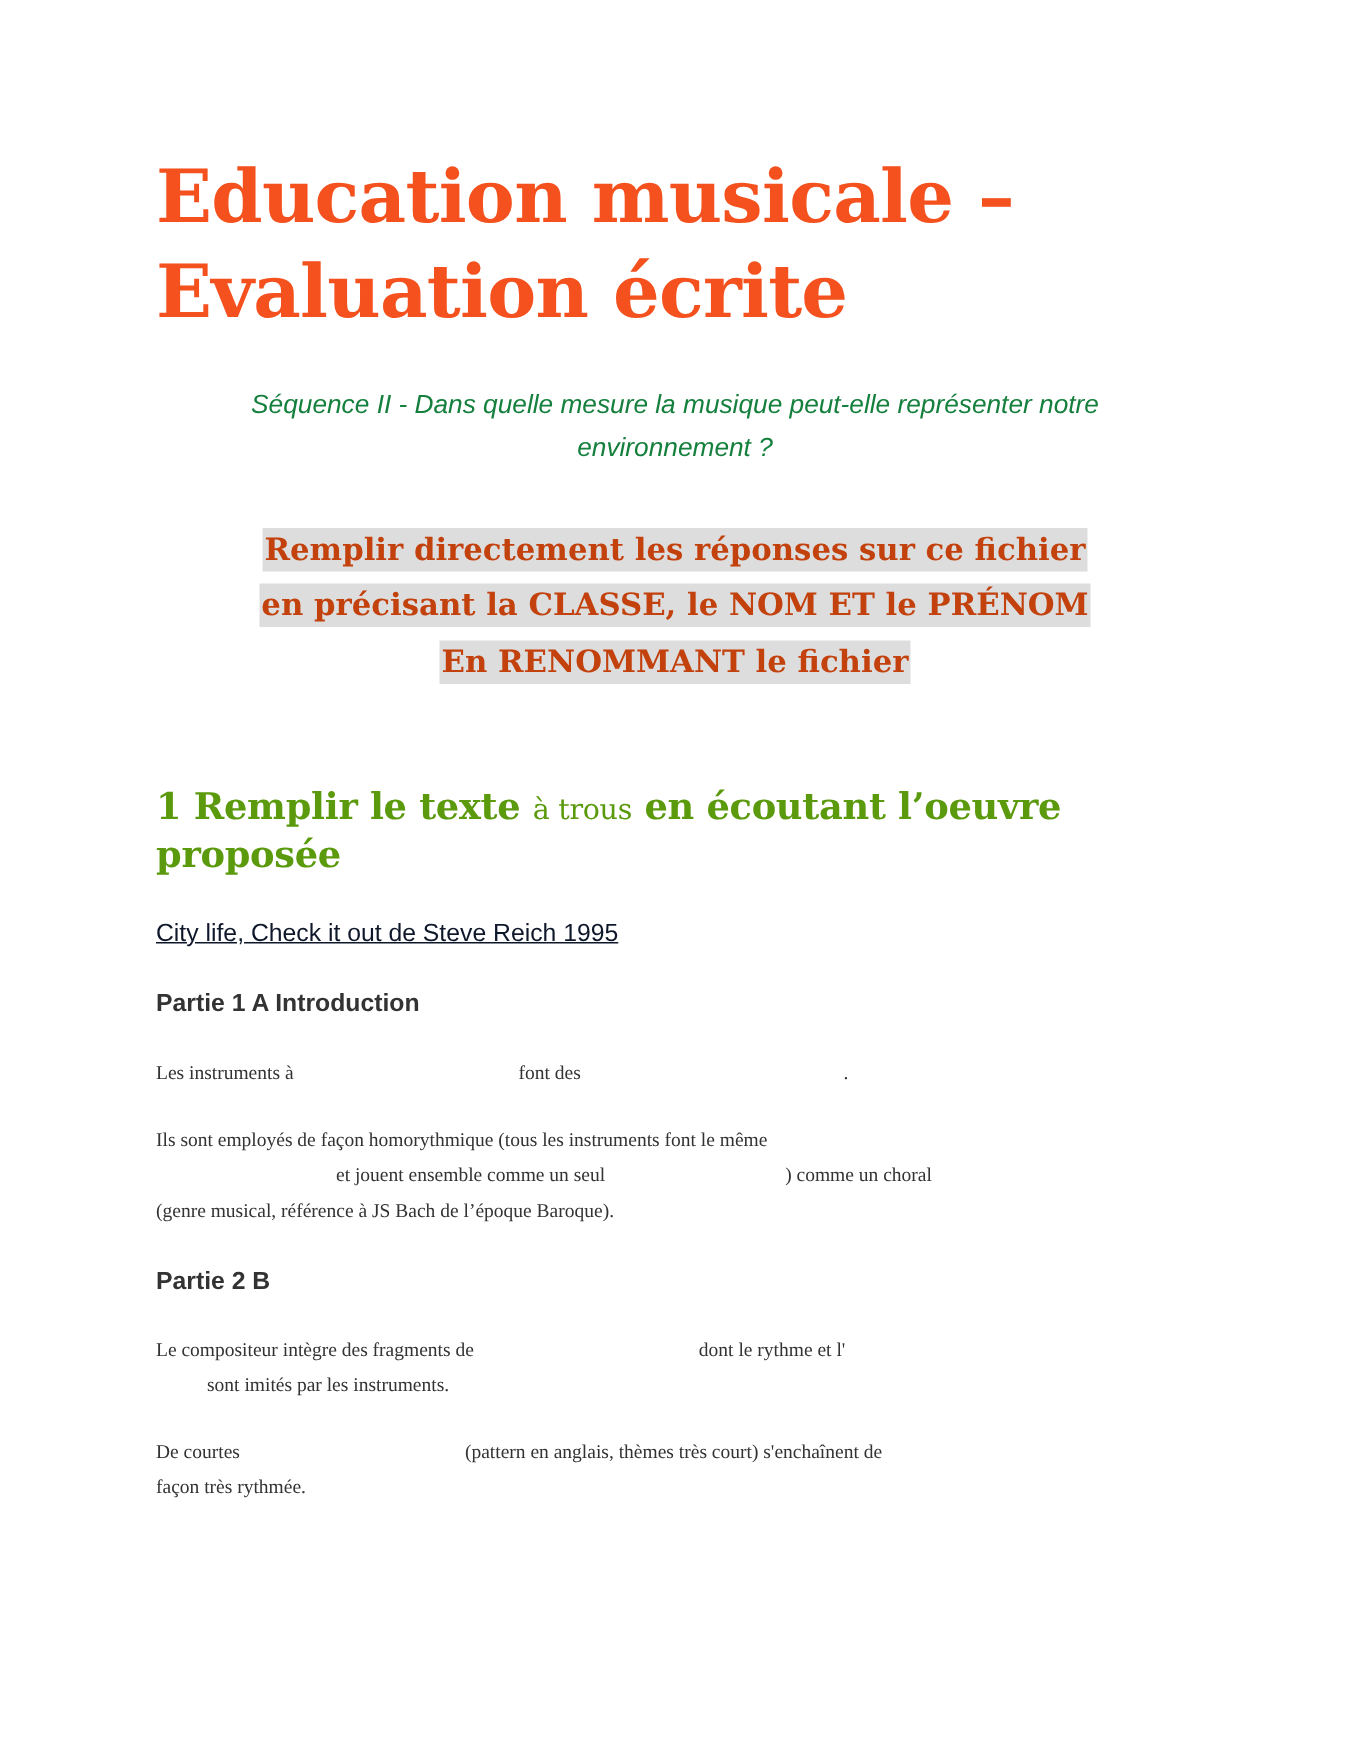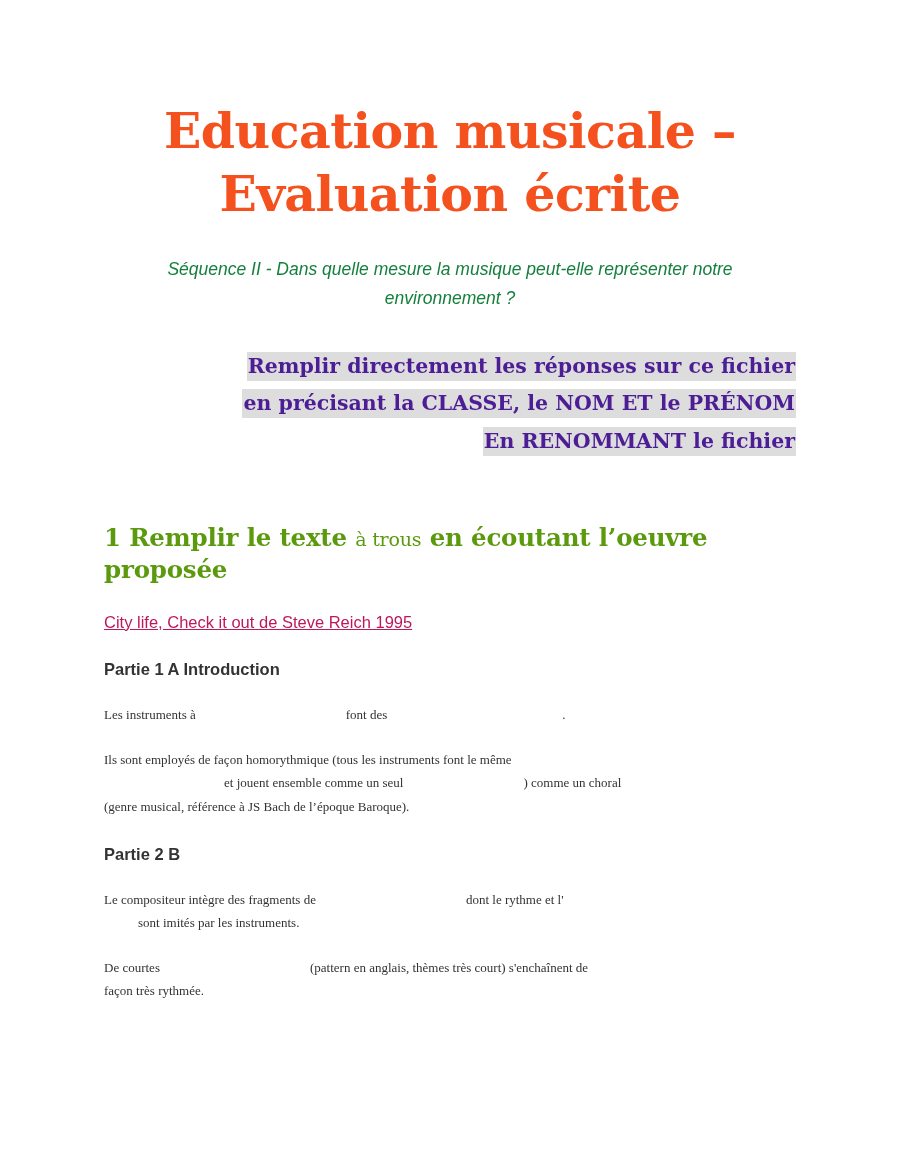--- a/index.html
+++ b/index.html
@@ -23,21 +23,20 @@
     background: #ffffff;
     box-sizing: border-box;
     padding: 0 104px;
     overflow: hidden;
   }
 
   
   .doc-title {
     margin: 0;
     padding-top: 100px;
-    text-align: center;
     font-family: "DejaVu Serif", "Liberation Serif", serif;
     font-weight: bold;
     font-size: 49px;
     line-height: 1.28;
     letter-spacing: -0.5px;
     color: #f4511e;
   }
 
   
   .doc-subtitle {
@@ -50,26 +49,26 @@
     line-height: 1.62;
     color: #15803d;
     padding-left: 16px;
     padding-right: 16px;
   }
 
   
   .notice {
     margin: 0;
     padding-top: 36px;
-    text-align: right;
+    text-align: center;
     font-family: "DejaVu Serif", "Liberation Serif", serif;
     font-weight: bold;
     font-size: 20.5px;
     line-height: 1.82;
-    color: #4c1d95;
+    color: #c2410c;
   }
   .notice .hl {
     background-color: #dddddd;
     padding: 2px 1px 3px 1px;
     box-decoration-break: clone;
     -webkit-box-decoration-break: clone;
   }
 
   
   .section-heading {
@@ -87,21 +86,21 @@
     font-size: 19px;
   }
 
   
   .media-link {
     display: block;
     padding-top: 26px;
     font-family: "Liberation Sans", sans-serif;
     font-size: 16.5px;
     line-height: 1.3;
-    color: #be185d;
+    color: #0f172a;
     text-decoration: underline;
     width: fit-content;
   }
 
   
   .part-label {
     margin: 0;
     padding-top: 25px;
     font-family: "Liberation Sans", sans-serif;
     font-weight: bold;

